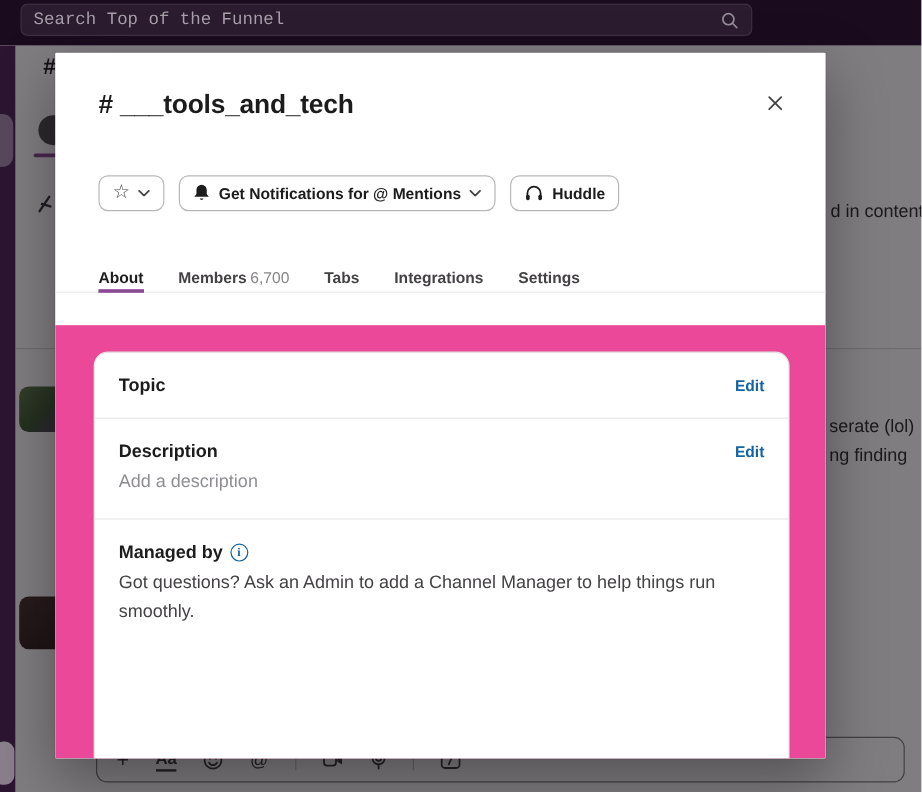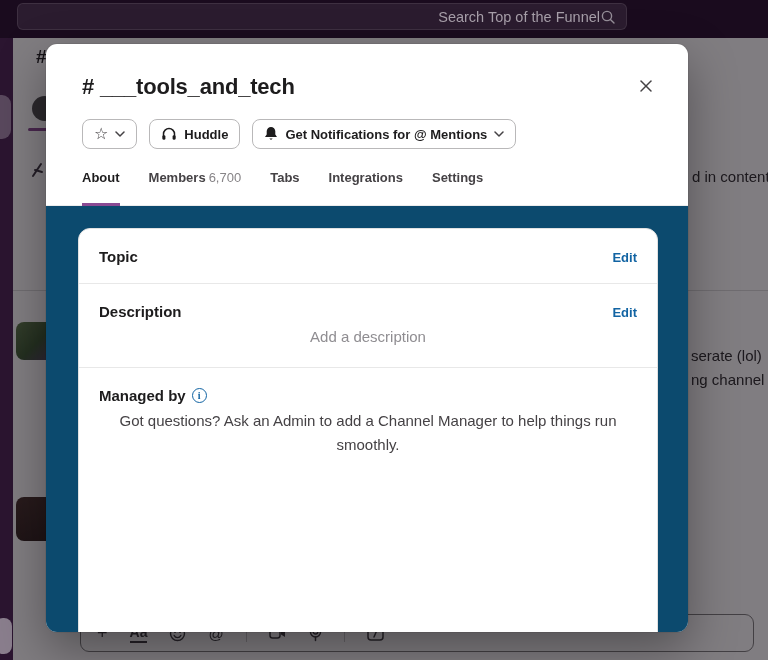--- a/index.html
+++ b/index.html
@@ -14,21 +14,21 @@
   }
   *{margin:0;padding:0;box-sizing:border-box;}
   html,body{width:768px;height:660px;}
   body{font-family:"Liberation Sans","DejaVu Sans",sans-serif;background:#fff;overflow:hidden;position:relative;}
 
   
   .topbar{position:absolute;left:0;top:0;width:768px;height:38px;background:var(--topbar-bg);z-index:3;}
   .search-field{position:absolute;left:17px;top:3px;width:610px;height:27px;background:#2b1c2f;
     border:1px solid rgba(255,255,255,0.09);border-radius:6px;display:flex;align-items:center;padding:0 10px;}
   .search-field input{flex:1;background:transparent;border:none;outline:none;font-size:14.5px;color:#e8e3e9;
-    font-family:Liberation Sans, sans-serif;text-align:right;}
+    font-family:Liberation Mono, monospace;}
   .search-field input::placeholder{color:#a79fa9;opacity:1;}
   .search-magnifier{width:16px;height:16px;flex:0 0 auto;}
 
   
   .rail{position:absolute;left:0;top:38px;width:13px;height:622px;background:var(--rail-bg);z-index:3;overflow:visible;}
   .rail-tab{position:absolute;left:-8px;top:57px;width:19px;height:44px;border-radius:9px;background:rgba(255,255,255,0.22);}
   .rail-bottom{position:absolute;left:-5px;top:580px;width:17px;height:36px;border-radius:8px;background:rgba(255,255,255,0.45);}
 
   
   .content{position:absolute;left:13px;top:38px;width:755px;height:622px;background:#fdfdfd;overflow:hidden;z-index:1;}
@@ -50,37 +50,37 @@
   .composer .cicon{display:flex;align-items:center;justify-content:center;color:#3f3e41;font-size:15px;height:20px;}
   .composer .plus{font-size:18px;line-height:1;}
   .composer .fmt{font-weight:bold;border-bottom:2px solid #3f3e41;padding-bottom:1px;font-size:14px;}
   .composer .at{font-size:15px;}
   .composer .vdiv{width:1px;height:18px;background:#c9c9c9;}
 
   
   .overlay{position:absolute;left:13px;top:38px;width:755px;height:622px;background:rgba(13,7,15,0.52);z-index:2;}
 
   
-  .modal{position:absolute;left:46px;top:44px;width:642px;height:588px;background:#fff;border-radius:11px;
-    box-shadow:0 0 0 1px rgba(0,0,0,0.06),0 18px 48px rgba(0,0,0,0.35);z-index:4;display:flex;flex-direction:column;overflow:hidden;}
+  .modal{position:absolute;left:46px;top:44px;width:642px;height:588px;background:#fff;border-radius:1px;
+    box-shadow:0 0 0 1px rgba(0,0,0,0.06),0 18px 48px rgba(0,0,0,0.35);z-index:4;display:flex;flex-direction:column;overflow:hidden;gap:27px;}
   .modal-header{padding:28px 24px 0 36px;display:flex;justify-content:space-between;align-items:flex-start;}
   .modal-title{font-size:22px;font-weight:800;color:var(--text-primary);letter-spacing:-0.2px;line-height:30px;}
   .close-btn{width:36px;height:36px;border:none;background:transparent;border-radius:8px;cursor:pointer;
     display:flex;align-items:center;justify-content:center;margin-top:-4px;}
   .modal-actions{padding:15px 36px 0;display:flex;gap:12px;align-items:center;}
   .pill-btn{height:30px;background:#fff;border:1px solid #b9b8b9;border-radius:8px;display:flex;align-items:center;
     gap:7px;padding:0 11px;font-size:13px;font-weight:700;color:var(--text-primary);cursor:pointer;
     font-family:"Liberation Sans","DejaVu Sans",sans-serif;}
   .star-glyph{font-size:16px;color:var(--text-secondary);line-height:1;}
   .chev{width:10px;height:6px;display:block;}
   .modal-tabs{padding:21px 36px 0;display:flex;gap:29px;border-bottom:1px solid #ececec;}
-  .tab{font-size:13px;font-weight:700;color:var(--text-secondary);padding-bottom:18px;cursor:pointer;white-space:nowrap;}
+  .tab{font-size:13px;font-weight:700;color:var(--text-secondary);padding-bottom:2px;cursor:pointer;white-space:nowrap;}
   .tab.active{color:var(--text-primary);border-bottom:3px solid var(--accent-purple);margin-bottom:-1px;}
   .tab .count{font-weight:400;color:#878487;margin-left:3px;}
-  .modal-body{flex:1;background:#0c4a6e;padding:22px 30px 0 32px;overflow:hidden;text-align:center;}
+  .modal-body{flex:1;background:#ec4899;padding:22px 30px 0 32px;overflow:hidden;}
   .card{background:#fff;border:1px solid #e1e1e1;border-radius:12px;box-shadow:0 1px 2px rgba(0,0,0,0.04);min-height:460px;}
   .section{padding:19px 20px 18px;}
   .section + .section{border-top:1px solid #e8e8e8;}
   .section-head{display:flex;justify-content:space-between;align-items:baseline;}
   .section-label{font-size:15px;font-weight:700;color:var(--text-primary);display:flex;align-items:center;gap:6px;}
   .edit-link{font-size:13px;font-weight:700;color:var(--link-blue);cursor:pointer;text-decoration:none;margin-left:14px;}
   .section-value{margin-top:5px;font-size:15px;color:var(--text-secondary);line-height:24px;max-width:540px;}
   .section-value.placeholder{color:var(--text-muted);}
   .leave-label{font-size:15px;font-weight:700;color:var(--danger-red);cursor:pointer;}
   .section.leave{padding-bottom:40px;}
@@ -110,21 +110,21 @@
 <div class="content">
   <div class="bg-hash">#</div>
   <div class="bg-avatar-circle"></div>
   <div class="bg-tab-underline"></div>
   <svg class="bg-partial-icon" viewBox="0 0 16 18">
     <path d="M3 16 L11 4 M5 10 L12 12" stroke="#3c3640" stroke-width="2" fill="none" stroke-linecap="round"></path>
   </svg>
   <div class="bg-divider"></div>
   <div class="bg-frag frag1">d in content</div>
   <div class="bg-frag frag2">serate (lol)</div>
-  <div class="bg-frag frag3">ng channel</div>
+  <div class="bg-frag frag3">ng finding</div>
   <div class="bg-avatar-green"></div>
   <div class="bg-avatar-brown"></div>
 
   <div class="composer">
     <span class="cicon plus">+</span>
     <span class="cicon fmt">Aa</span>
     <span class="cicon">
       <svg width="17" height="17" viewBox="0 0 17 17">
         <circle cx="8.5" cy="8.5" r="7" fill="none" stroke="#3f3e41" stroke-width="1.4"></circle>
         <circle cx="6" cy="7" r="1" fill="#3f3e41"></circle>
@@ -171,36 +171,36 @@
   </div>
 
   <div class="modal-actions">
     <button class="pill-btn">
       <span class="star-glyph">☆</span>
       <svg class="chev" viewBox="0 0 10 6">
         <polyline points="1,1 5,5 9,1" fill="none" stroke="#454245" stroke-width="1.5" stroke-linecap="round" stroke-linejoin="round"></polyline>
       </svg>
     </button>
     <button class="pill-btn">
+      <svg width="14" height="16" viewBox="0 0 14 16">
+        <path d="M7 1 a4.3 4.3 0 0 1 4.3 4.3 V8.6 L13 11 H1 L2.7 8.6 V5.3 A4.3 4.3 0 0 1 7 1 Z" fill="#1d1c1d"></path>
+        <path d="M5.4 12.5 a1.7 1.7 0 0 0 3.2 0 Z" fill="#1d1c1d"></path>
+      </svg>
+      <span>Get Notifications for @ Mentions</span>
+      <svg class="chev" viewBox="0 0 10 6">
+        <polyline points="1,1 5,5 9,1" fill="none" stroke="#454245" stroke-width="1.5" stroke-linecap="round" stroke-linejoin="round"></polyline>
+      </svg>
+    </button>
+    <button class="pill-btn">
       <svg width="16" height="14" viewBox="0 0 16 14">
         <path d="M2.5 11 V7 a5.5 5.5 0 0 1 11 0 v4" fill="none" stroke="#1d1c1d" stroke-width="1.5" stroke-linecap="round"></path>
         <rect x="1.4" y="8.2" width="3" height="4.6" rx="1.4" fill="#1d1c1d"></rect>
         <rect x="11.6" y="8.2" width="3" height="4.6" rx="1.4" fill="#1d1c1d"></rect>
       </svg>
       <span>Huddle</span>
-    </button>
-    <button class="pill-btn">
-      <svg width="14" height="16" viewBox="0 0 14 16">
-        <path d="M7 1 a4.3 4.3 0 0 1 4.3 4.3 V8.6 L13 11 H1 L2.7 8.6 V5.3 A4.3 4.3 0 0 1 7 1 Z" fill="#1d1c1d"></path>
-        <path d="M5.4 12.5 a1.7 1.7 0 0 0 3.2 0 Z" fill="#1d1c1d"></path>
-      </svg>
-      <span>Get Notifications for @ Mentions</span>
-      <svg class="chev" viewBox="0 0 10 6">
-        <polyline points="1,1 5,5 9,1" fill="none" stroke="#454245" stroke-width="1.5" stroke-linecap="round" stroke-linejoin="round"></polyline>
-      </svg>
     </button>
   </div>
 
   <div class="modal-tabs">
     <div class="tab active">
       <span>About</span>
     </div>
     <div class="tab">
       <span>Members</span><span class="count">6,700</span>
     </div>

